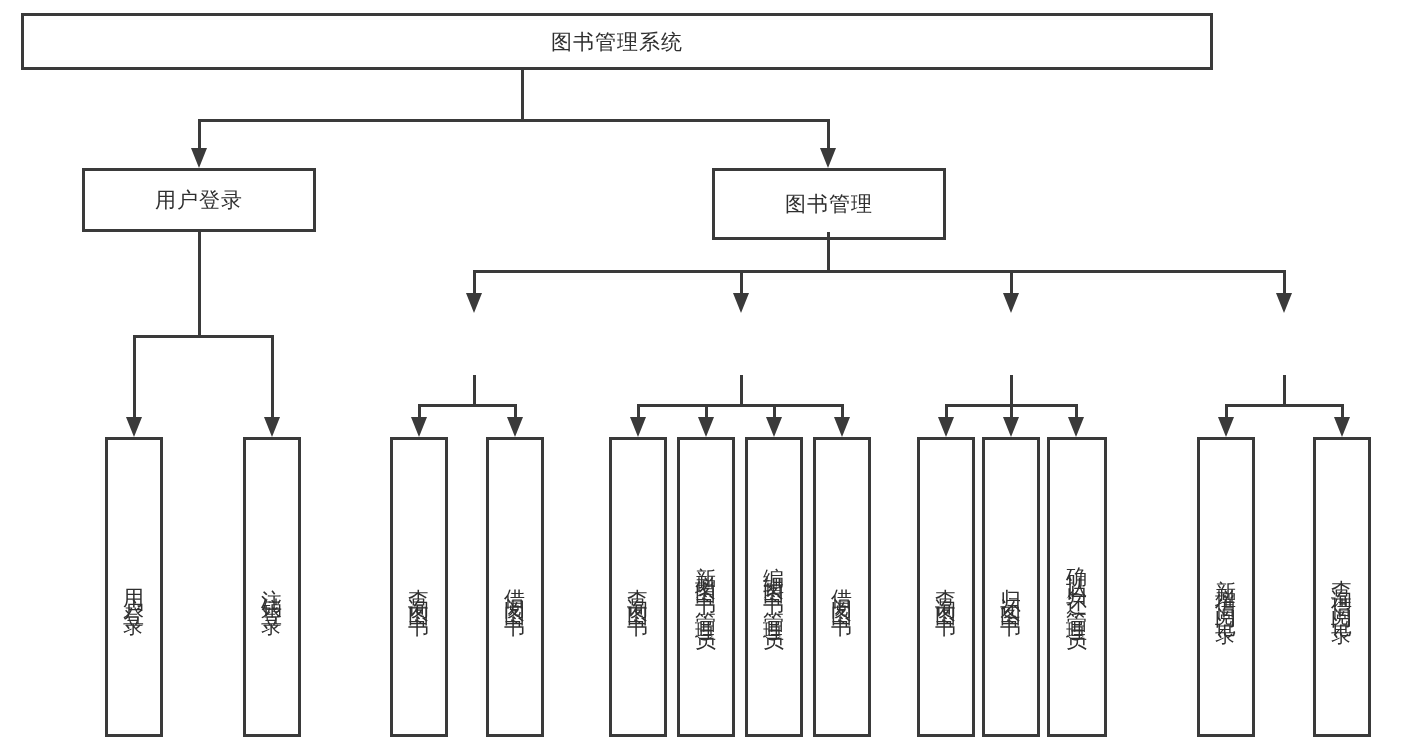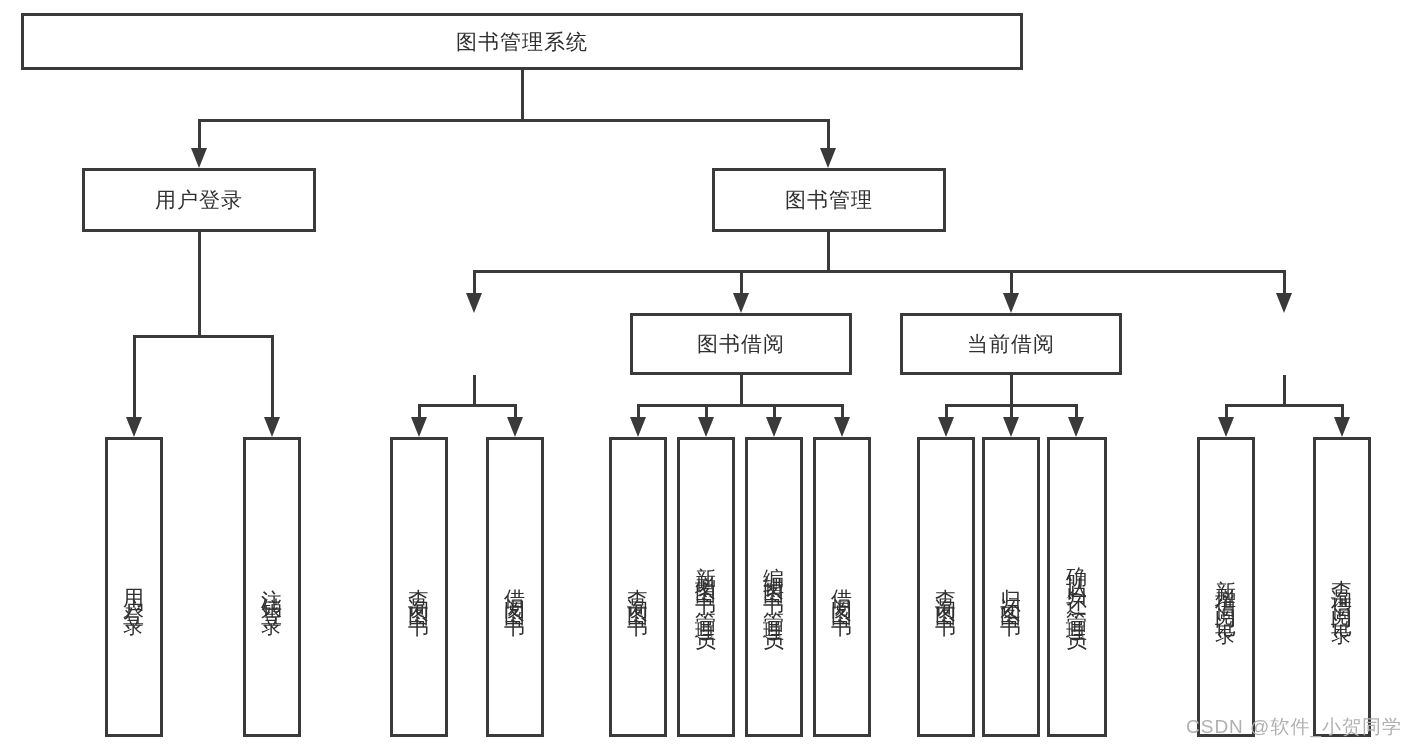--- a/index.html
+++ b/index.html
@@ -28,52 +28,50 @@
   .watermark{
     position:absolute;left:1186px;top:714px;z-index:5;
     font-size:19px;letter-spacing:1px;color:#b0b0b0;white-space:nowrap;
   }
 </style>
 </head>
 <body>
 
 <div class="canvas">
 
-  <div class="node" style="left:21px;top:13px;width:1002px;height:57px;">图书管理系统</div>
+  <div class="node" style="left:21px;top:13px;width:1192px;height:57px;">图书管理系统</div>
 
   <div class="v" style="left:521px;top:70px;height:51px;"></div>
   <div class="h" style="left:198px;top:119px;width:632px;"></div>
   <div class="v" style="left:198px;top:119px;height:31px;"></div>
   <div class="arrow" style="left:191px;top:148px;"></div>
   <div class="v" style="left:827px;top:119px;height:31px;"></div>
   <div class="arrow" style="left:820px;top:148px;"></div>
 
   <div class="node" style="left:82px;top:168px;width:234px;height:64px;">用户登录</div>
-  <div class="node" style="left:712px;top:168px;width:234px;height:64px;">图书管理</div>
+  <div class="node" style="left:712px;top:168px;width:234px;height:72px;">图书管理</div>
 
   <div class="v" style="left:198px;top:232px;height:105px;"></div>
   <div class="h" style="left:133px;top:335px;width:141px;"></div>
   <div class="v" style="left:133px;top:335px;height:84px;"></div>
   <div class="arrow" style="left:126px;top:417px;"></div>
   <div class="v" style="left:271px;top:335px;height:84px;"></div>
   <div class="arrow" style="left:264px;top:417px;"></div>
 
   <div class="v" style="left:827px;top:232px;height:40px;"></div>
   <div class="h" style="left:473px;top:270px;width:813px;"></div>
   <div class="v" style="left:473px;top:270px;height:25px;"></div>
   <div class="arrow" style="left:466px;top:293px;"></div>
   <div class="v" style="left:740px;top:270px;height:25px;"></div>
   <div class="arrow" style="left:733px;top:293px;"></div>
   <div class="v" style="left:1010px;top:270px;height:25px;"></div>
   <div class="arrow" style="left:1003px;top:293px;"></div>
   <div class="v" style="left:1283px;top:270px;height:25px;"></div>
   <div class="arrow" style="left:1276px;top:293px;"></div>
 
-  <div class="node" style="left:630px;top:313px;width:222px;height:62px;">图书借阅</div>
-  <div class="node" style="left:900px;top:313px;width:222px;height:62px;">当前借阅</div>
 
   <div class="v" style="left:473px;top:375px;height:31px;"></div>
   <div class="h" style="left:418px;top:404px;width:99px;"></div>
   <div class="v" style="left:418px;top:404px;height:15px;"></div>
   <div class="arrow" style="left:411px;top:417px;"></div>
   <div class="v" style="left:514px;top:404px;height:15px;"></div>
   <div class="arrow" style="left:507px;top:417px;"></div>
 
   <div class="v" style="left:740px;top:375px;height:31px;"></div>
   <div class="h" style="left:637px;top:404px;width:207px;"></div>
@@ -113,15 +111,14 @@
   <div class="node vnode" style="left:745px;top:437px;width:58px;height:300px;">编辑图书（管理员）</div>
   <div class="node vnode" style="left:813px;top:437px;width:58px;height:300px;">借阅图书</div>
 
   <div class="node vnode" style="left:917px;top:437px;width:58px;height:300px;">查询图书</div>
   <div class="node vnode" style="left:982px;top:437px;width:58px;height:300px;">归还图书</div>
   <div class="node vnode" style="left:1047px;top:437px;width:60px;height:300px;">确认归还（管理员）</div>
 
   <div class="node vnode" style="left:1197px;top:437px;width:58px;height:300px;">新增借阅记录</div>
   <div class="node vnode" style="left:1313px;top:437px;width:58px;height:300px;">查询借阅记录</div>
 
-  <div class="watermark">CSDN @软件_小贺同学</div>
 
 </div>
 
 </body></html>

